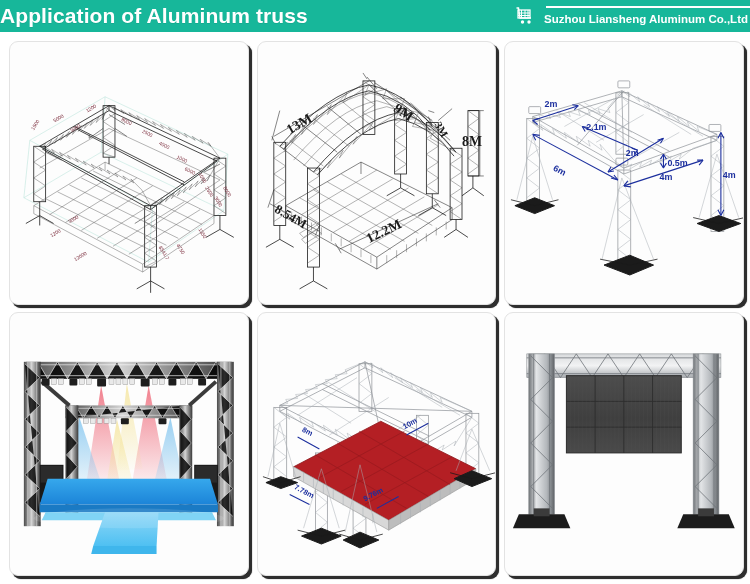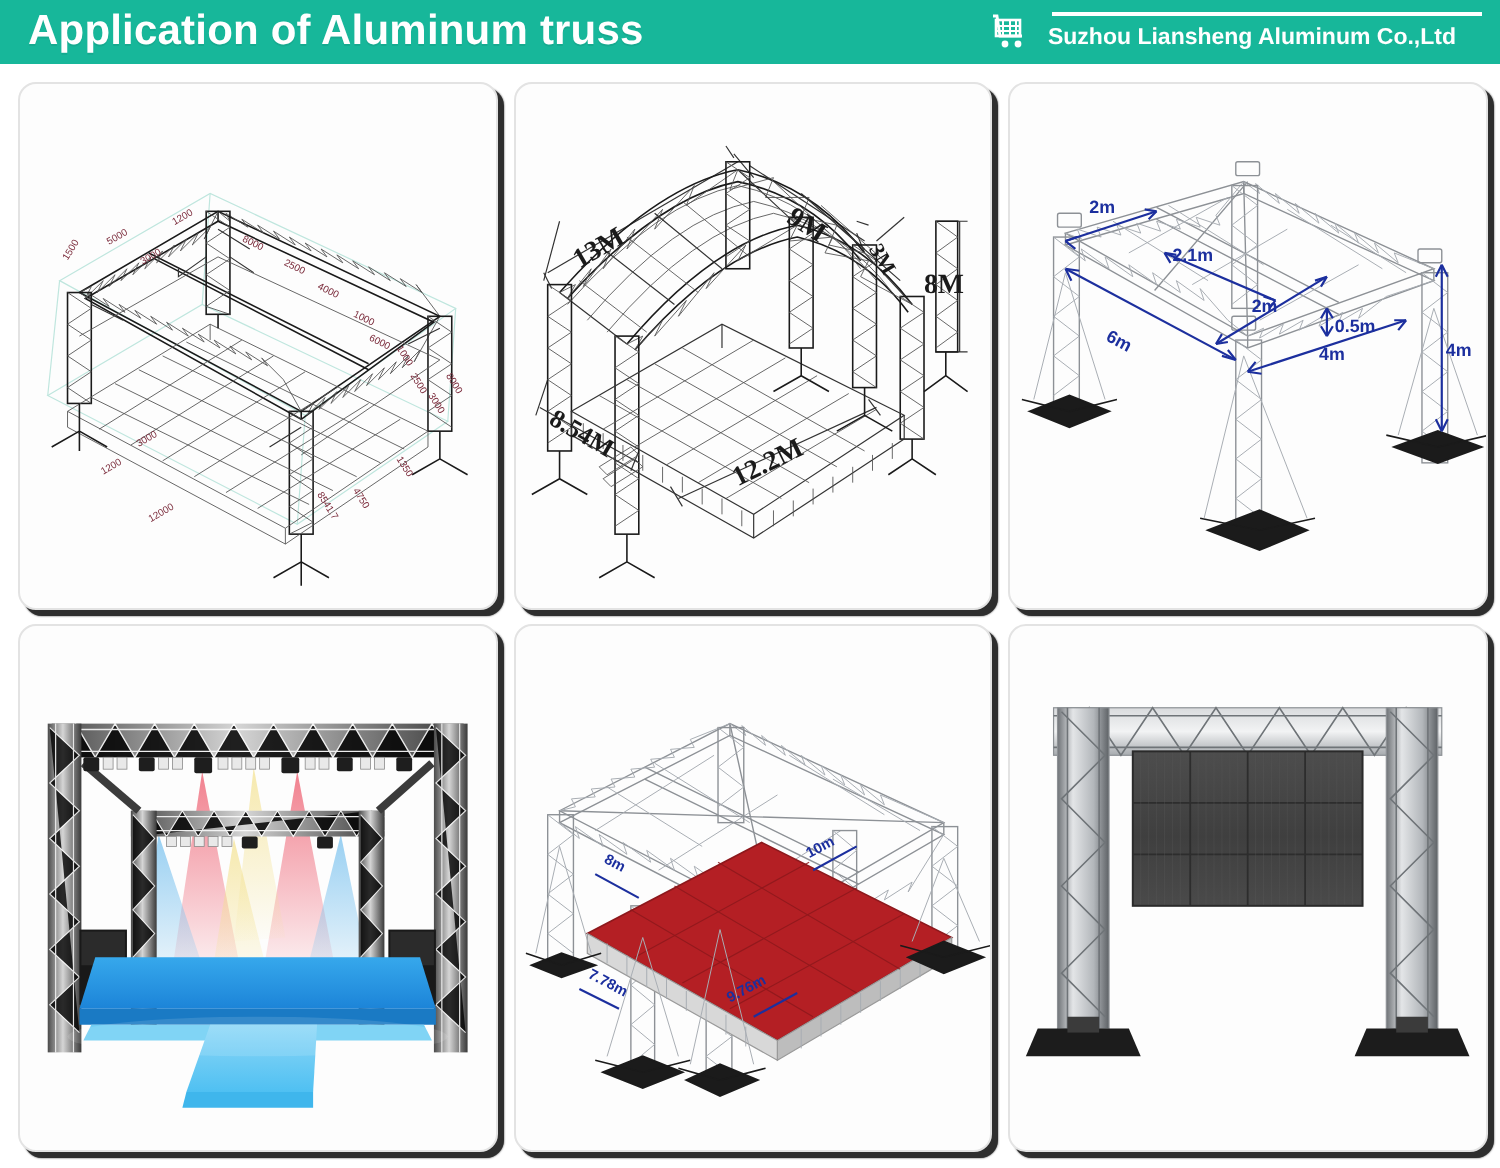--- a/index.html
+++ b/index.html
@@ -21,27 +21,26 @@
     position: absolute; left: 0; top: 0;
     width: 750px; height: 32px;
     background: #17b79a;
     display: flex; align-items: center;
   }
   .header-title {
     color: #ffffff;
     font-size: 21px;
     font-weight: bold;
     letter-spacing: 0.1px;
-    margin-left: 14px;
     white-space: nowrap;
     text-shadow: 0 1px 0 rgba(0,0,0,0.07);
   }
   .brand {
     position: absolute;
-    right: 22px; top: 0;
+    right: 2px; top: 0;
     height: 32px;
     display: flex; align-items: center; gap: 6px;
   }
   .cart-icon {
     width: 22px; height: 20px;
     display: block;
     flex: 0 0 auto;
   }
   .brand-rule {
     position: absolute;

